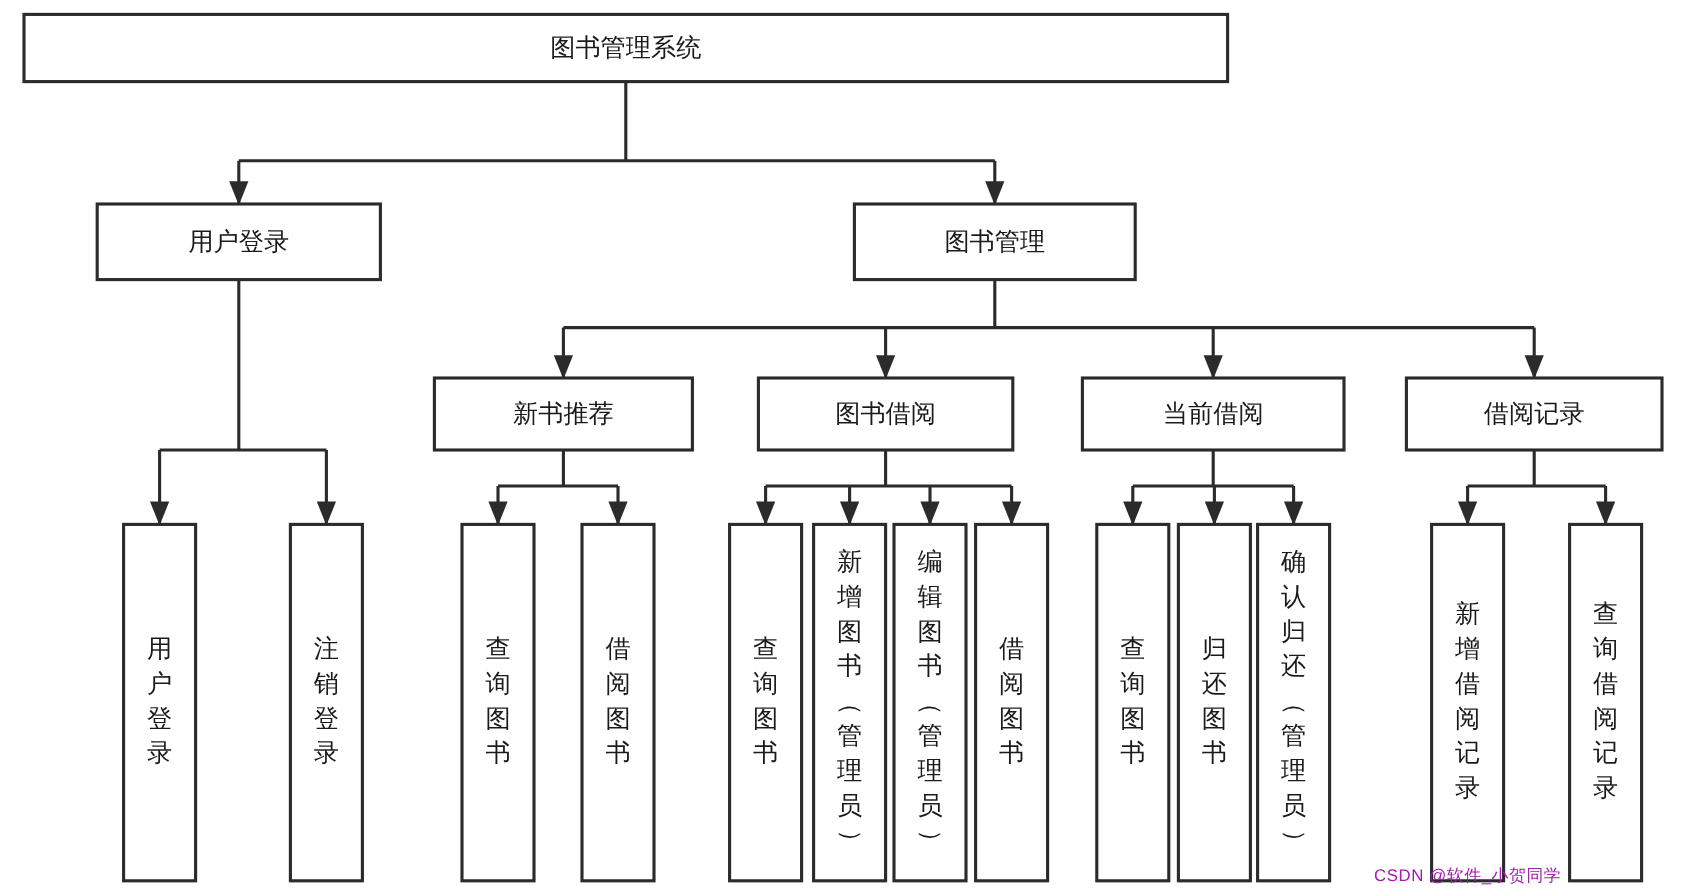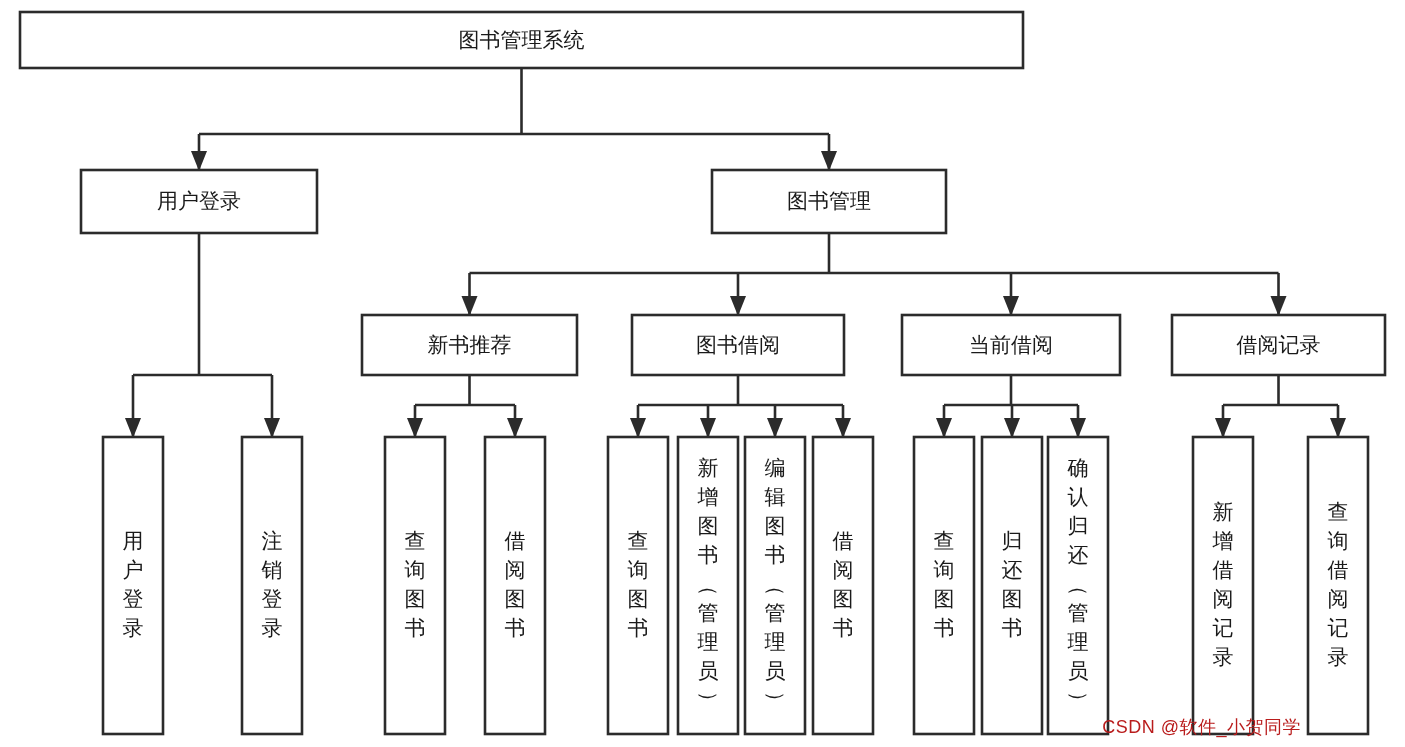--- a/index.html
+++ b/index.html
@@ -46,22 +46,22 @@
     font-size: 21px;
     fill: #1a1a1a;
     text-anchor: middle;
     dominant-baseline: middle;
   }
   .watermark {
     position: absolute;
     right: 14px;
     bottom: 8px;
     font-family: "Liberation Sans", "DejaVu Sans", sans-serif;
-    font-size: 18px;
-    color: #b91c1c;
+    font-size: 14px;
+    color: #a21caf;
     letter-spacing: 0.5px;
     white-space: nowrap;
     pointer-events: none;
   }
 </style>
 </head>
 <body>
 
 <div id="diagram-root">
   <svg class="diagram" viewBox="0 0 1405 747" xmlns="http://www.w3.org/2000/svg">

